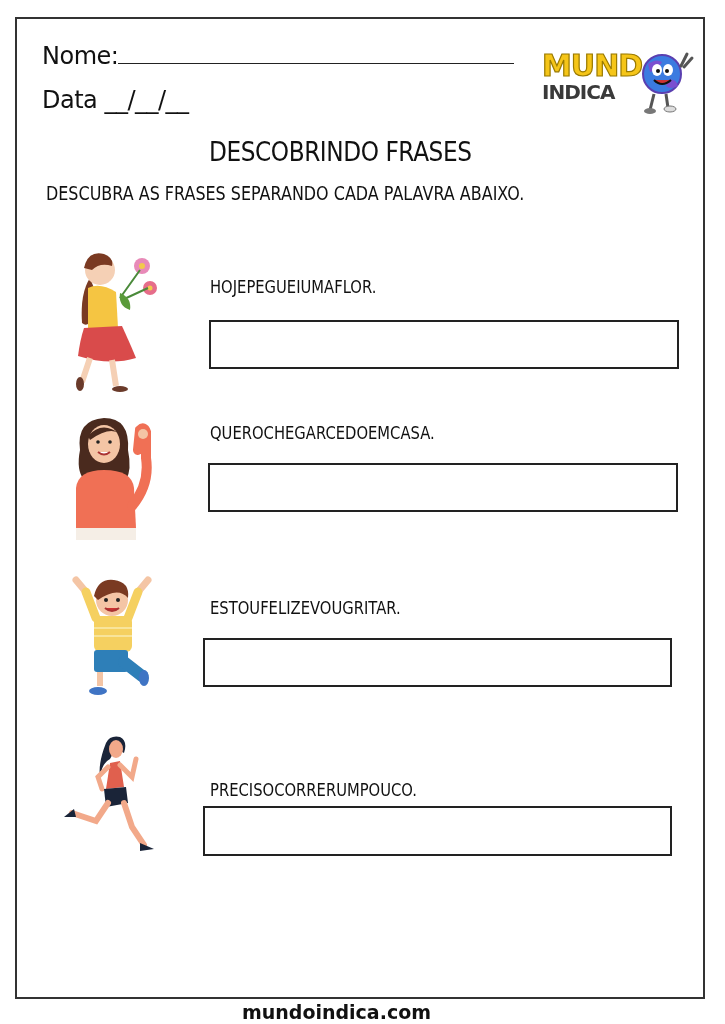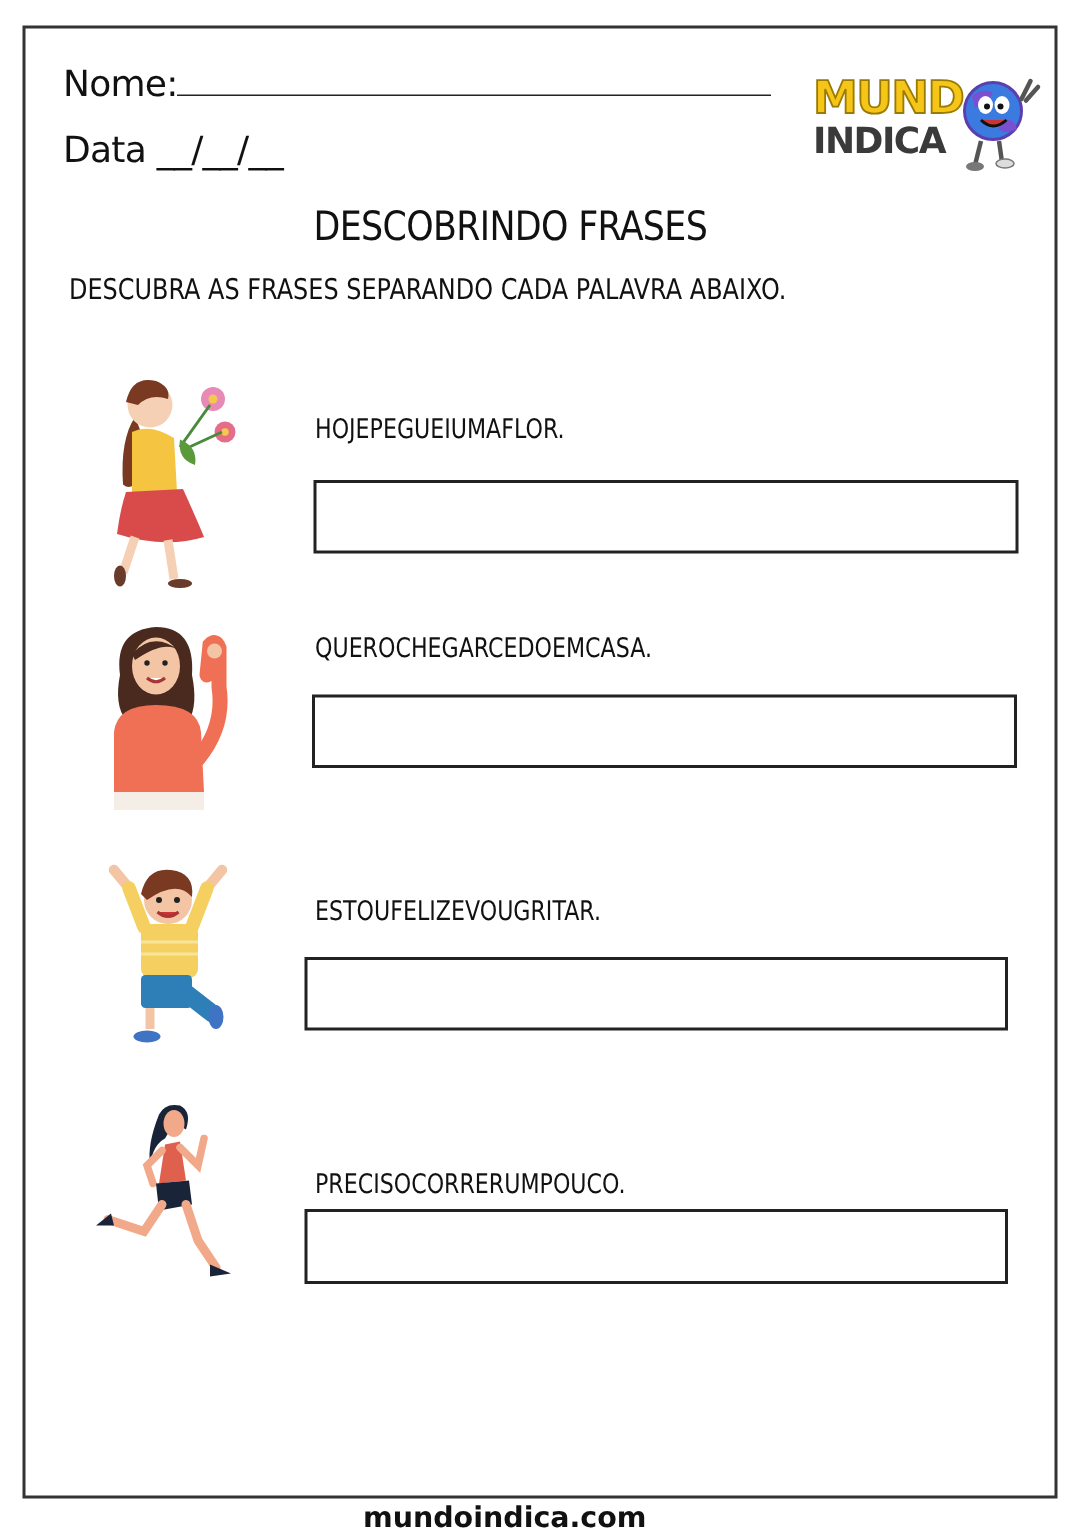--- a/index.html
+++ b/index.html
@@ -6,21 +6,21 @@
   body { width:725px; height:1024px; position:relative; overflow:hidden; font-family:"Liberation Sans", sans-serif; color:#111; }
   .frame { position:absolute; left:15px; top:17px; width:690px; height:982px; border:2px solid #333; box-sizing:border-box; }
   .abs { position:absolute; }
   .hdr { font-family:"DejaVu Sans", sans-serif; font-size:24px; color:#111; white-space:nowrap; letter-spacing:-0.5px; }
   .title { font-family:"DejaVu Sans", sans-serif; font-size:27px; letter-spacing:-0.5px; transform:scaleX(0.86); transform-origin:left top; white-space:nowrap; }
   .instr { font-family:"DejaVu Sans", sans-serif; font-size:19px; transform:scaleX(0.84); transform-origin:left top; white-space:nowrap; letter-spacing:0px; }
   .phrase { font-family:"DejaVu Sans", sans-serif; font-size:18px; transform:scaleX(0.82); transform-origin:left top; white-space:nowrap; }
   .answer-box { position:absolute; border:2px solid #222; box-sizing:border-box; background:#fff; }
   .footer { font-family:"DejaVu Sans", sans-serif; font-weight:bold; font-size:19px; white-space:nowrap; }
   .logo-top { font-family:"DejaVu Sans", sans-serif; font-weight:900; font-size:30px; color:#f5c518; -webkit-text-stroke:1.2px #9a7a00; letter-spacing:-1px; }
-  .logo-bot { font-family:"DejaVu Sans", sans-serif; font-weight:900; font-size:24px; color:#3a3a3a; letter-spacing:-1px; }
+  .logo-bot { font-family:"DejaVu Sans", sans-serif; font-weight:900; font-size:20px; color:#3a3a3a; letter-spacing:-1px; }
 </style>
 </head>
 <body>
 
 <div class="frame"></div>
 
 <div class="abs hdr" style="left:42px; top:42px;">
   <span>Nome:</span><span style="display:inline-block; width:396px; border-bottom:1.5px solid #222; height:20px; vertical-align:baseline;"></span>
 </div>
 <div class="abs hdr" style="left:42px; top:86px;">Data __/__/__</div>

